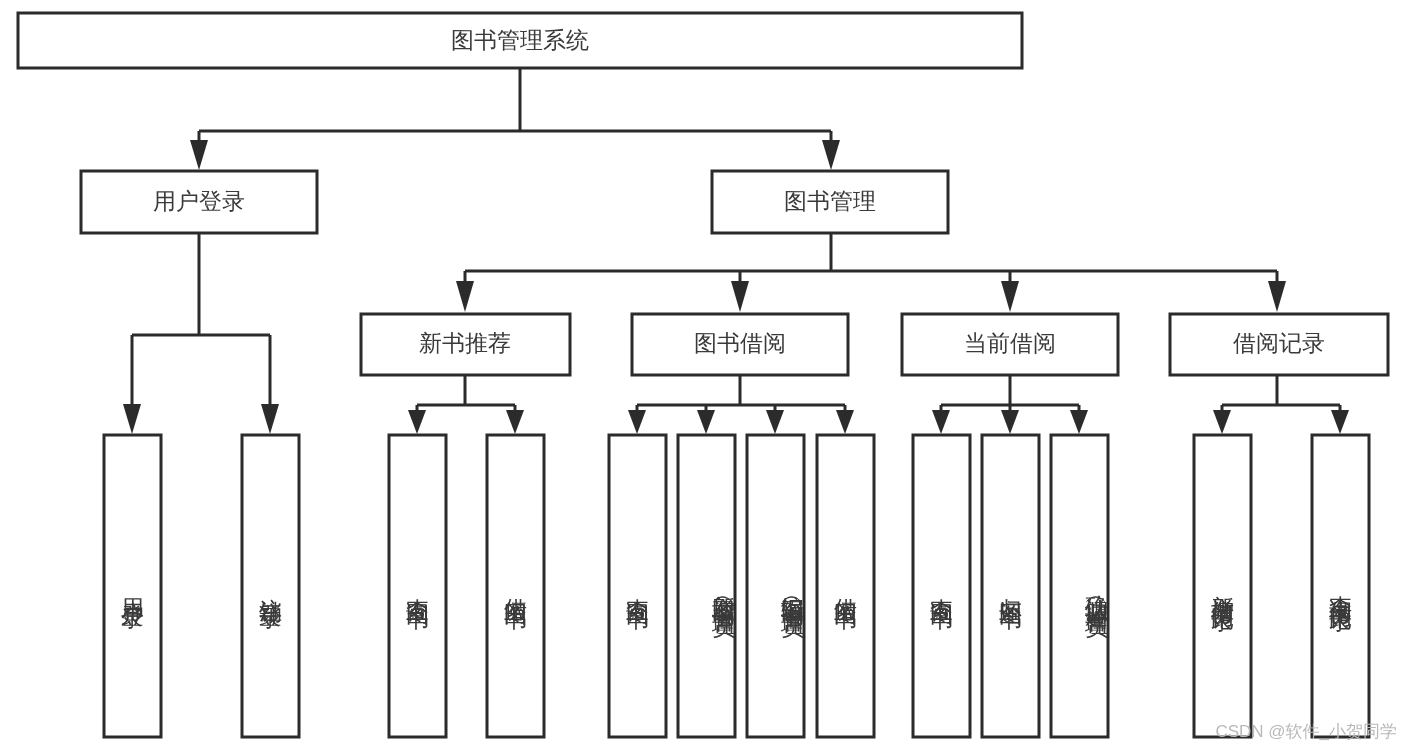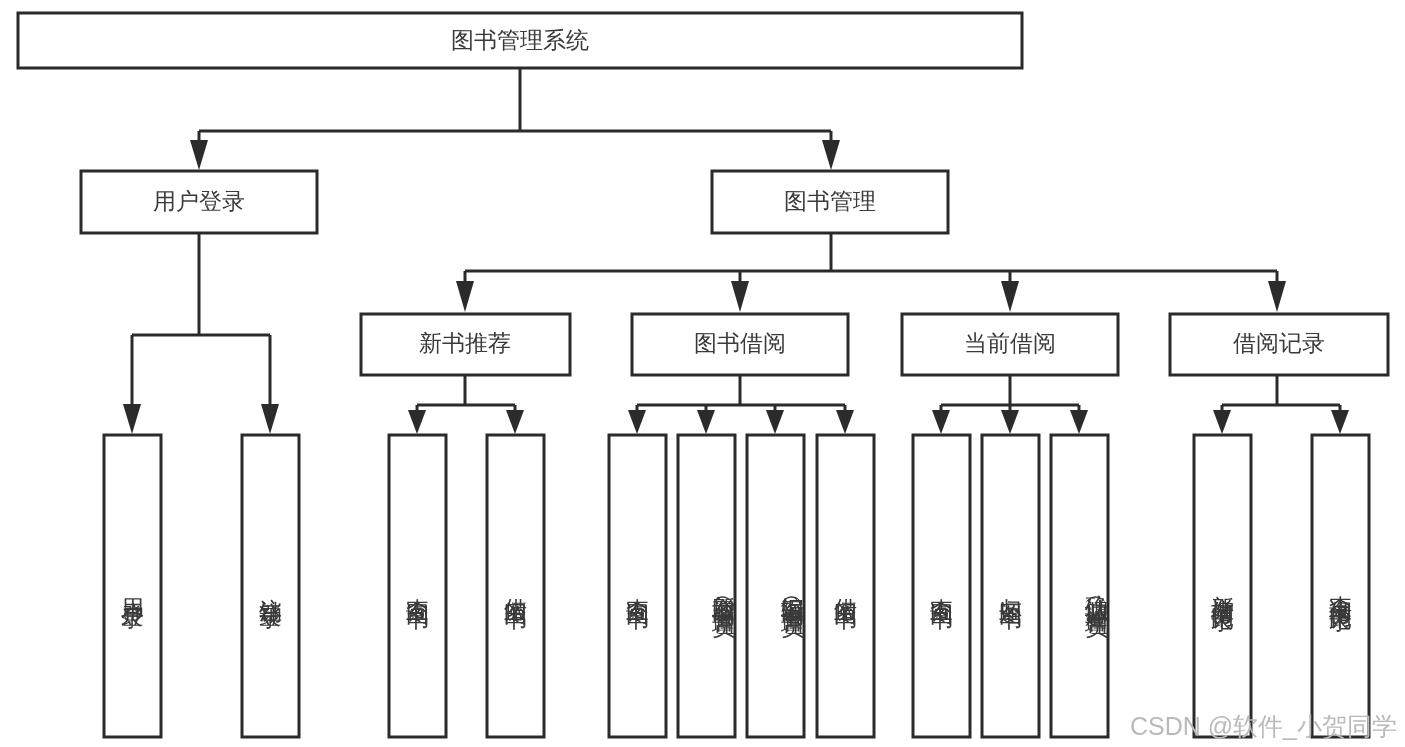--- a/index.html
+++ b/index.html
@@ -67,21 +67,21 @@
     letter-spacing: 3px;
     white-space: nowrap;
     text-align: center;
     pointer-events: none;
   }
   .watermark {
     position: absolute;
     right: 8px;
     bottom: 4px;
     font-family: "Liberation Sans", "DejaVu Sans", sans-serif;
-    font-size: 25px;
+    font-size: 17px;
     color: #b9b9b9;
     white-space: nowrap;
     pointer-events: none;
     margin-left: 36px;
   }
 </style>
 </head>
 <body>
 
 <div id="diagram-root">

